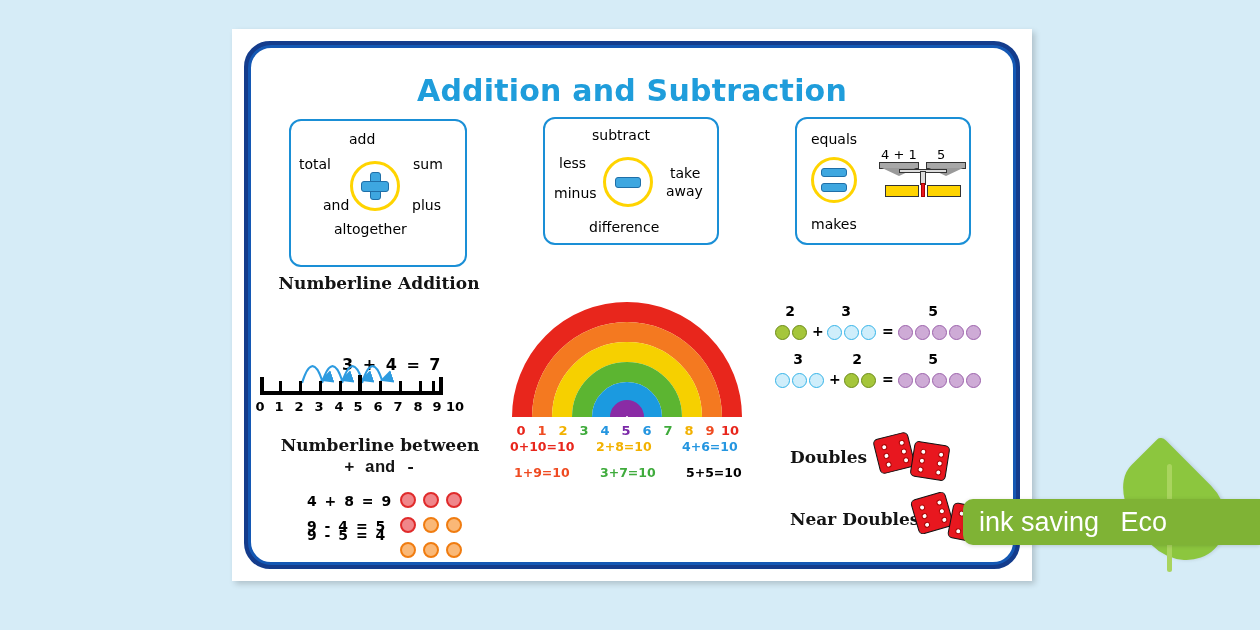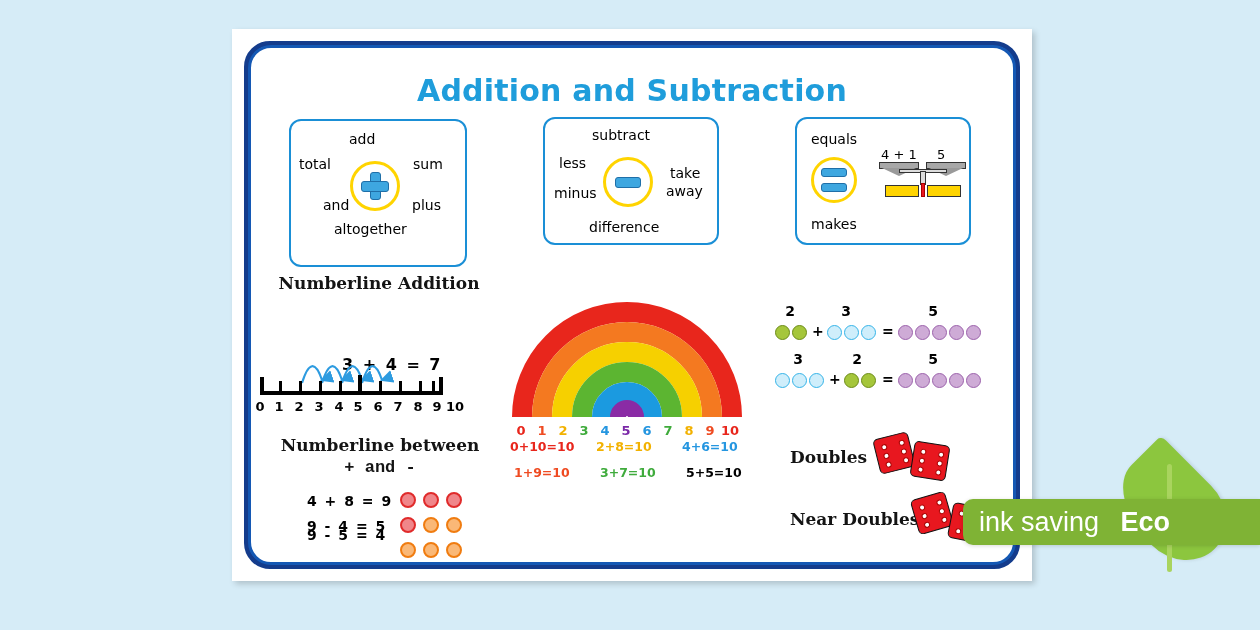--- a/index.html
+++ b/index.html
@@ -216,21 +216,21 @@
     width: 297px; height: 46px;
     background: #7fb335; border-radius: 10px 0 0 10px;
     box-shadow: 0 1px 4px rgba(0,0,0,.15);
   }
   .eco-text {
     position: absolute; left: 16px; top: 17px; height: 46px;
     line-height: 46px; color: #fff; font-size: 27px;
     font-family: "Liberation Sans", sans-serif; z-index: 3;
     white-space: nowrap;
   }
-  .eco-text .bold { font-weight: bold; margin-top: 40px; }
+  .eco-text .bold { font-weight: normal; margin-top: 40px; }
 </style>
 </head>
 <body>
 
 <div id="stage">
 
   <div class="sheet">
     <div class="sheet-border"></div>
     <div class="sheet-border-inner"></div>
 

